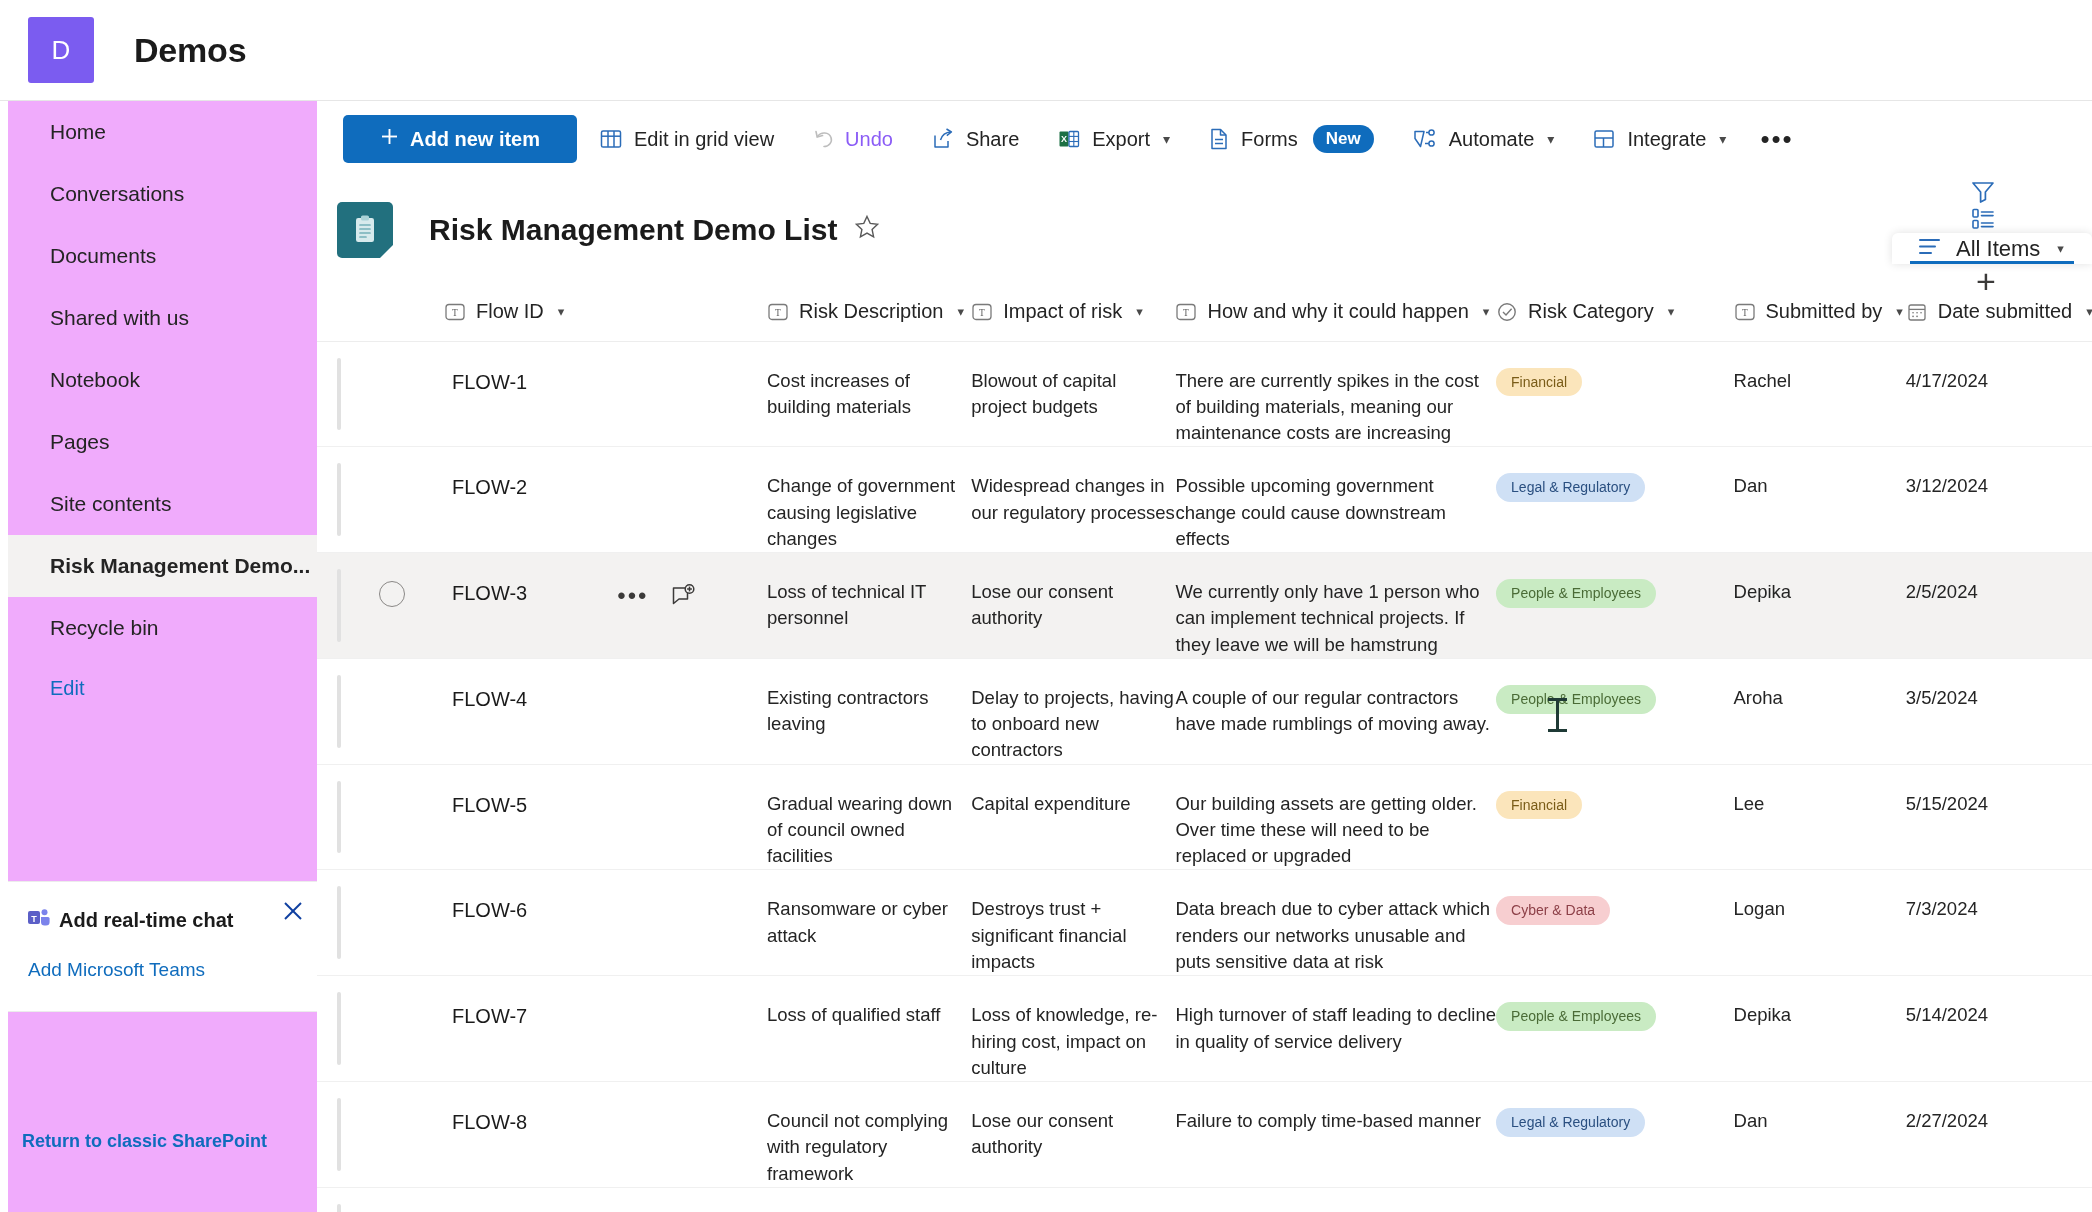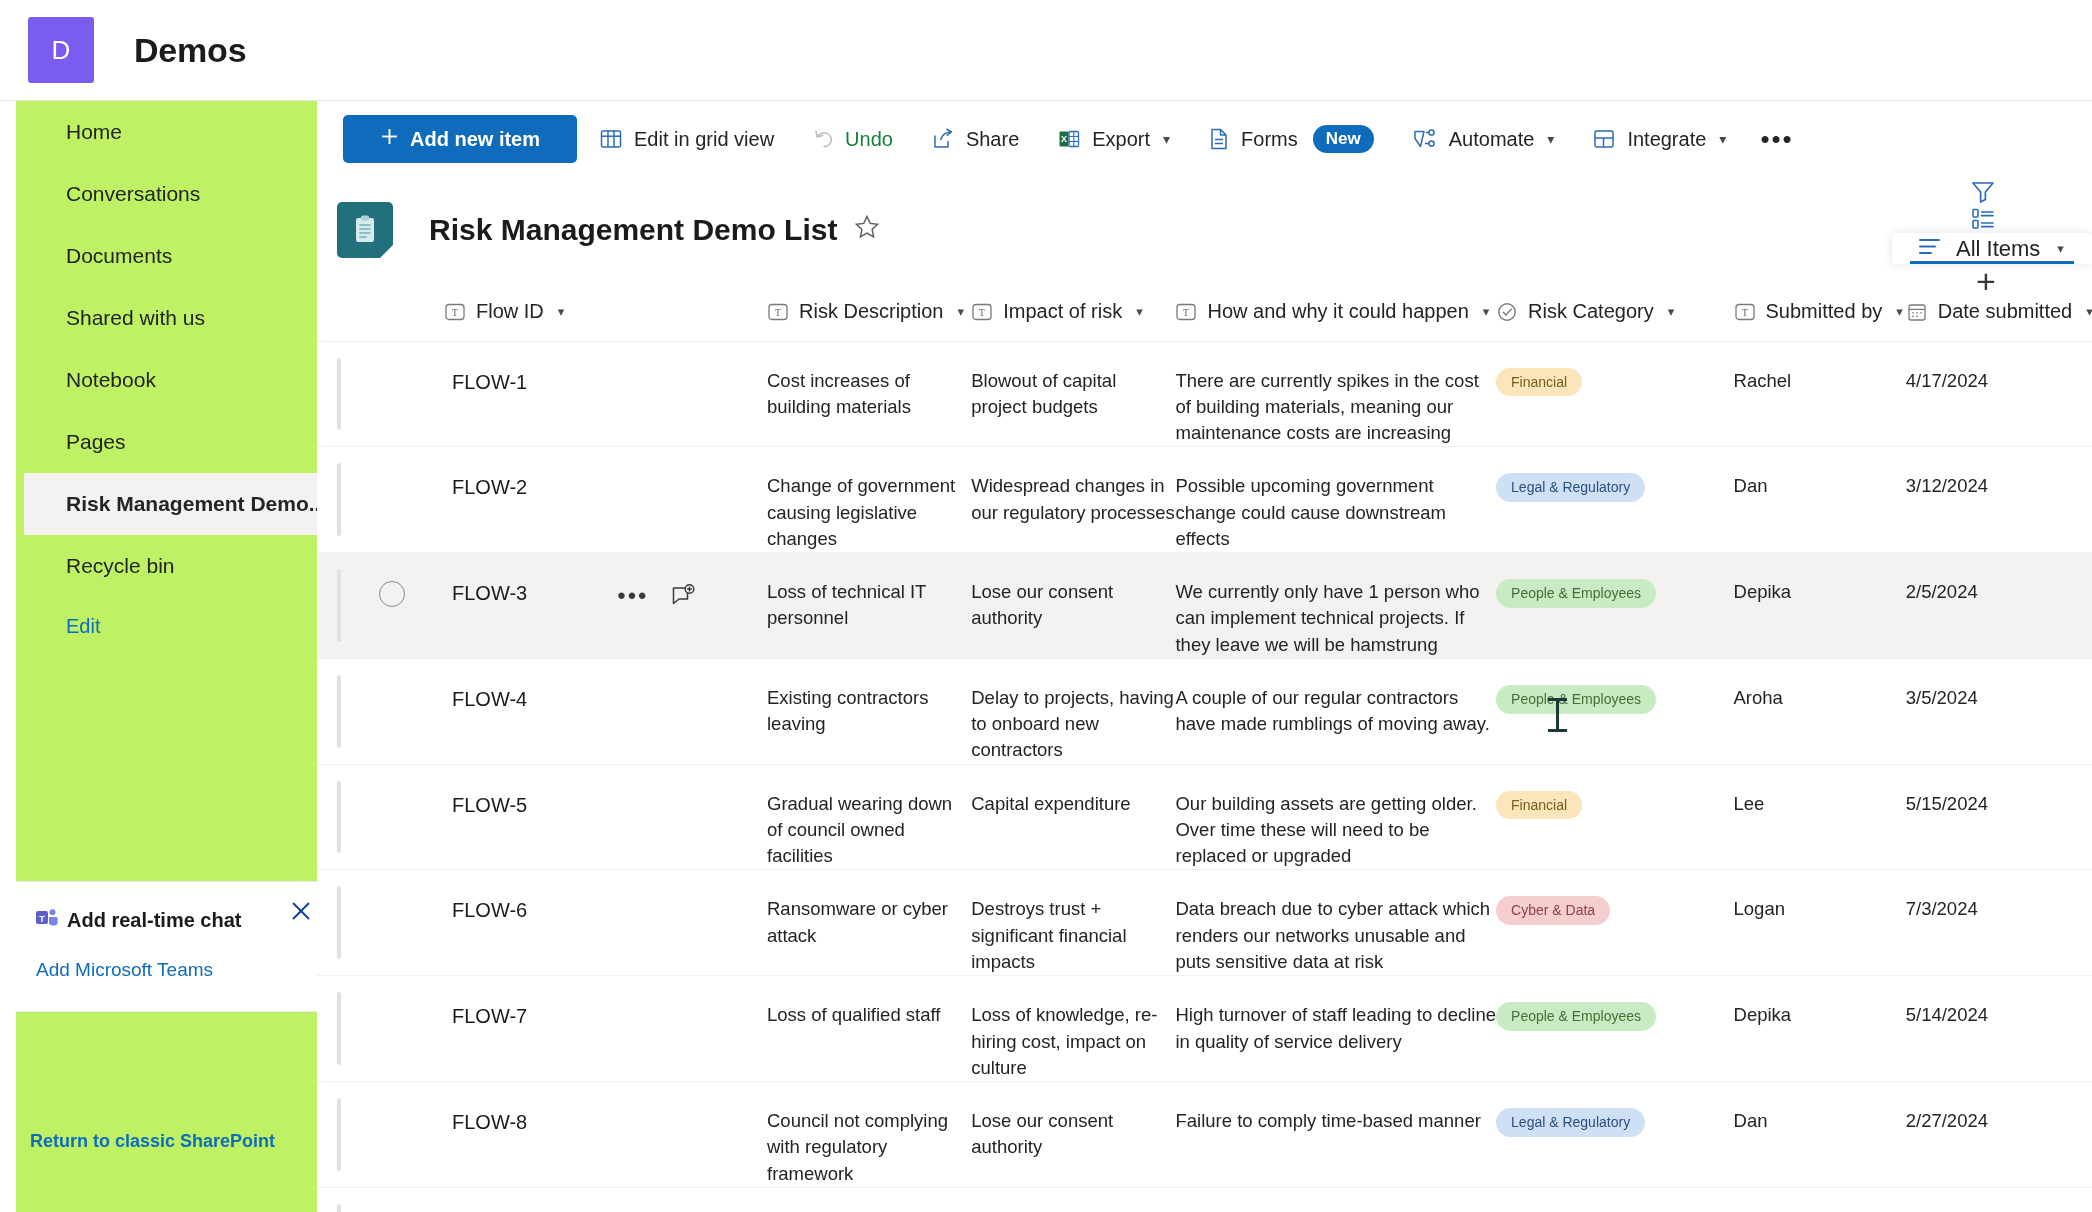--- a/index.html
+++ b/index.html
@@ -27,24 +27,23 @@
     margin-left: 40px; font-size: 34px; font-weight: 600;
     color: #1b1b1b; letter-spacing: -0.2px;
   }
   #suite-divider {
     position: absolute; left: 0; top: 100px; width: 2092px; height: 1px;
     background: #e6e6e6;
   }
 
   
   #left-nav {
-    position: absolute; left: 16px; top: 101px; width: 316px; height: 1111px;
-    background: #bef264;
+    position: absolute; left: 8px; top: 101px; width: 316px; height: 1111px;
+    background: #f0abfc;
     border-right: 1px solid #ececec;
-    padding-left: 8px;
   }
   .nav-item {
     height: 62px; display: flex; align-items: center;
     padding-left: 42px; font-size: 21px; color: #242424;
     cursor: pointer;
   }
   .nav-item.selected { background: #f3f2f1; font-weight: 600; }
   .nav-item.link-blue { color: #0f6cbd; font-size: 20px; height: 58px; }
 
   
@@ -99,21 +98,21 @@
     display: flex; align-items: center; gap: 11px;
     padding: 0 37px; font-size: 20px; font-weight: 600;
     font-family: "Liberation Sans", sans-serif; cursor: pointer;
   }
   .cmd {
     display: flex; align-items: center; gap: 11px;
     height: 48px; padding: 0 16px; margin-left: 6px;
     font-size: 20px; color: #242424; cursor: pointer;
     white-space: nowrap;
   }
-  .cmd.disabled { color: #15803d; cursor: default; gap: 9px; }
+  .cmd.disabled { color: #8b5cf6; cursor: default; gap: 9px; }
   .cmd .chev { font-size: 14px; color: #4a4a4a; margin-left: 2px; }
   .badge-new {
     background: #0f6cbd; color: #fff; font-size: 17px; font-weight: 700;
     border-radius: 14px; padding: 4px 13px; margin-left: 4px; text-align: right;
   }
   #cmd-overflow {
     font-size: 26px; color: #242424; letter-spacing: 2px;
     padding: 0 18px; cursor: pointer; line-height: 1;
   }
 
@@ -255,20 +254,23 @@
         <span>Documents</span>
       </div>
       <div class="nav-item">
         <span>Shared with us</span>
       </div>
       <div class="nav-item">
         <span>Notebook</span>
       </div>
       <div class="nav-item">
         <span>Pages</span>
+      </div>
+      <div class="nav-item">
+        <span>Site contents</span>
       </div>
       <div class="nav-item selected">
         <span>Risk Management Demo...</span>
       </div>
       <div class="nav-item">
         <span>Recycle bin</span>
       </div>
     </div>
   <div class="nav-item link-blue">Edit</div>
 

